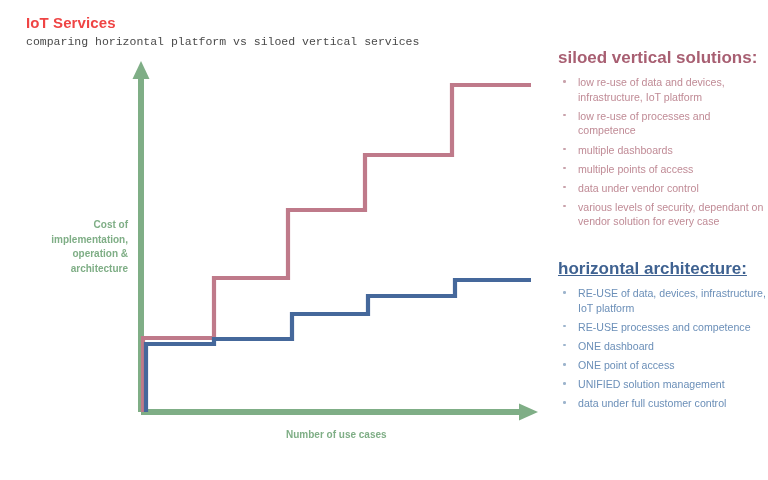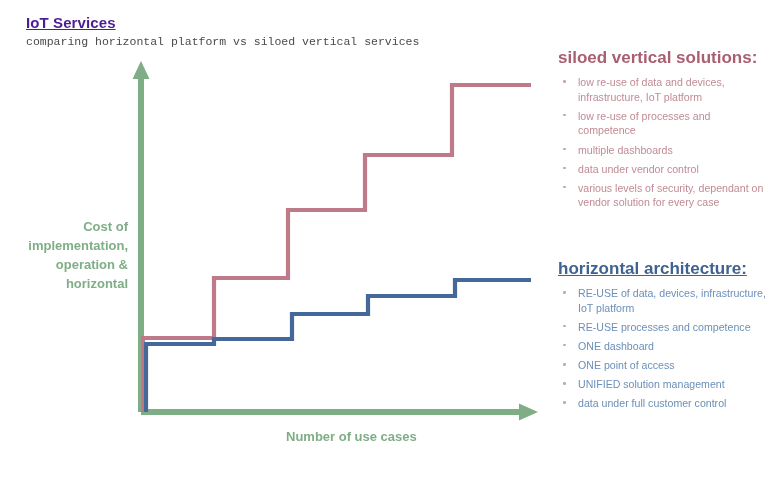--- a/index.html
+++ b/index.html
@@ -19,25 +19,24 @@
   
   .header {
     position: absolute;
     left: 26px;
     top: 14px;
     width: 520px;
   }
   .title {
     font-size: 15px;
     font-weight: bold;
-    color: #4c1d95;
+    color: #ef4444;
     letter-spacing: 0.1px;
     margin: 0 0 4px 0;
     line-height: 1.15;
-    text-decoration: underline;
   }
   .subtitle {
     font-size: 11.5px;
     font-weight: normal;
     color: #4a4a4a;
     margin: 0;
     line-height: 1.2;
     font-family: Liberation Mono, monospace;
   }
 
@@ -46,21 +45,21 @@
     position: absolute;
     left: 0;
     top: 0;
     width: 560px;
     height: 480px;
   }
   .chart svg { display: block; }
 
   .axis-label {
     position: absolute;
-    font-size: 13px;
+    font-size: 10px;
     font-weight: bold;
     color: #7fae86;
     line-height: 1.45;
   }
   .axis-label-y {
     left: 14px;
     top: 218px;
     width: 114px;
     text-align: right;
   }
@@ -137,21 +136,21 @@
 
     <polyline fill="none" stroke="#bf7a8a" stroke-width="4.2" stroke-linejoin="miter" stroke-linecap="butt" points="143,412 143,338 214,338 214,278 288,278 288,210 365,210 365,155 452,155 452,85 531,85"></polyline>
 
     <polyline fill="none" stroke="#45689b" stroke-width="4.2" stroke-linejoin="miter" stroke-linecap="butt" points="146,412 146,344 214,344 214,339 292,339 292,314 368,314 368,296 455,296 455,280 531,280"></polyline>
   </svg>
 
   <div class="axis-label axis-label-y">
     <div>Cost of</div>
     <div>implementation,</div>
     <div>operation &amp;</div>
-    <div>horizontal</div>
+    <div>architecture</div>
   </div>
 
   <div class="axis-label axis-label-x">Number of use cases</div>
 </div>
 
 <div class="legend legend-siloed">
   <div class="legend-heading">siloed vertical solutions:</div>
   <ul class="legend-list">
     <li class="legend-item">
       <span class="legend-bullet"></span>
@@ -160,20 +159,24 @@
     <li class="legend-item">
       <span class="legend-bullet"></span>
       <span>low re-use of processes and competence</span>
     </li>
     <li class="legend-item">
       <span class="legend-bullet"></span>
       <span>multiple dashboards</span>
     </li>
     <li class="legend-item">
       <span class="legend-bullet"></span>
+      <span>multiple points of access</span>
+    </li>
+    <li class="legend-item">
+      <span class="legend-bullet"></span>
       <span>data under vendor control</span>
     </li>
     <li class="legend-item">
       <span class="legend-bullet"></span>
       <span>various levels of security, dependant on vendor solution for every case</span>
     </li>
   </ul>
 </div>
 
 <div class="legend legend-horizontal">

